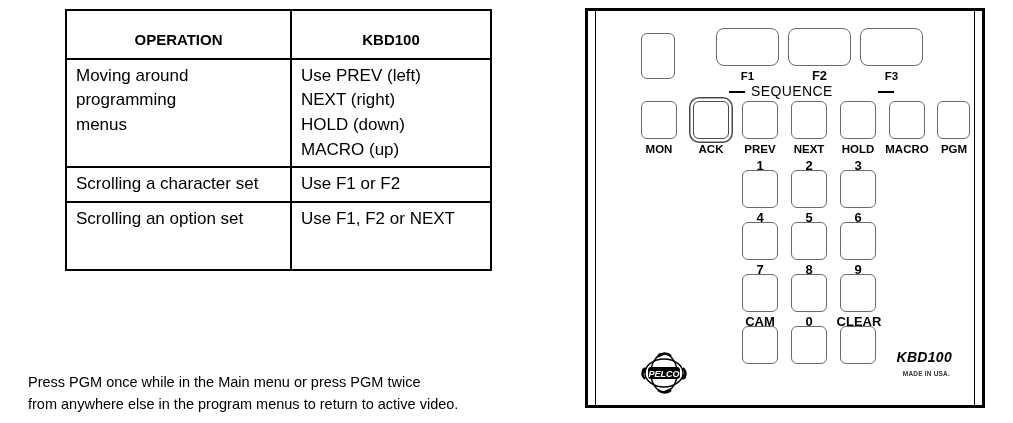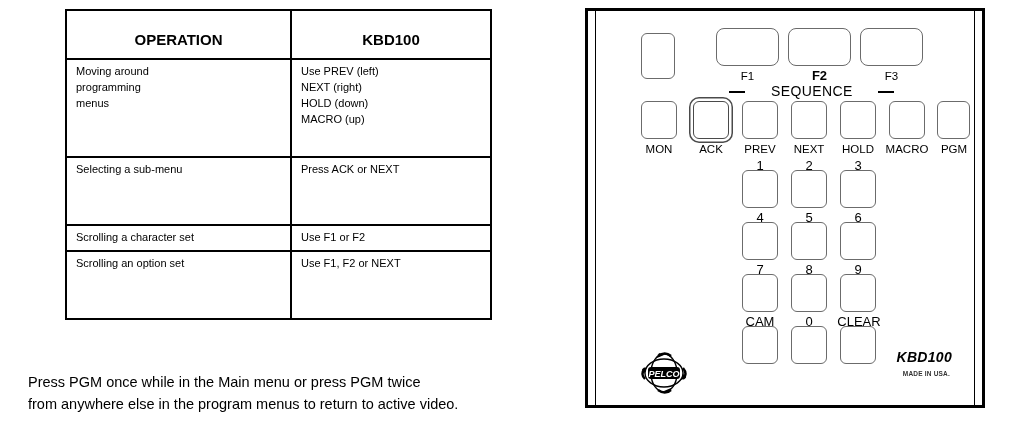--- a/index.html
+++ b/index.html
@@ -29,21 +29,21 @@
     position: absolute;
     left: 65px;
     top: 9px;
     width: 425px;
     border-collapse: collapse;
     table-layout: fixed;
   }
   #ops-table td, #ops-table th {
     border: 2px solid #000;
     padding: 4px 0 4px 9px;
-    font-size: 11px;
+    font-size: 17px;
     line-height: 1.45;
     vertical-align: top;
     text-align: left;
   }
   #ops-table th {
     text-align: center;
     font-weight: bold;
     font-size: 15px;
     padding-top: 18px;
     padding-bottom: 7px;
@@ -114,29 +114,29 @@
     box-shadow: 0 0 0 2.5px #ffffff, 0 0 0 4px #4a4a4a;
     border-radius: 6px;
   }
 
   .klabel {
     position: absolute;
     font-size: 11.5px;
     text-align: center;
     white-space: nowrap;
     line-height: 1;
+    font-weight: bold;
   }
   .klabel.small { font-size: 13px; }
 
   #sequence-label {
     position: absolute;
     font-size: 14px;
     letter-spacing: .4px;
     white-space: nowrap;
-    margin-left: 20px;
   }
   .seq-dash {
     position: absolute;
     height: 1.5px;
     background: #000;
   }
 
   #pelco-logo {
     position: absolute;
     left: 40px;
@@ -184,28 +184,20 @@
         <td>
           <span class="cell-line">Moving around</span>
           <span class="cell-line">programming</span>
           <span class="cell-line">menus</span>
         </td>
         <td>
           <span class="cell-line">Use PREV (left)</span>
           <span class="cell-line">NEXT (right)</span>
           <span class="cell-line">HOLD (down)</span>
           <span class="cell-line">MACRO (up)</span>
-        </td>
-      </tr>
-      <tr class="r-sub">
-        <td>
-          <span class="cell-line">Selecting a sub-menu</span>
-        </td>
-        <td>
-          <span class="cell-line">Press ACK or NEXT</span>
         </td>
       </tr>
       <tr class="r-chr">
         <td>
           <span class="cell-line">Scrolling a character set</span>
         </td>
         <td>
           <span class="cell-line">Use F1 or F2</span>
         </td>
       </tr>

